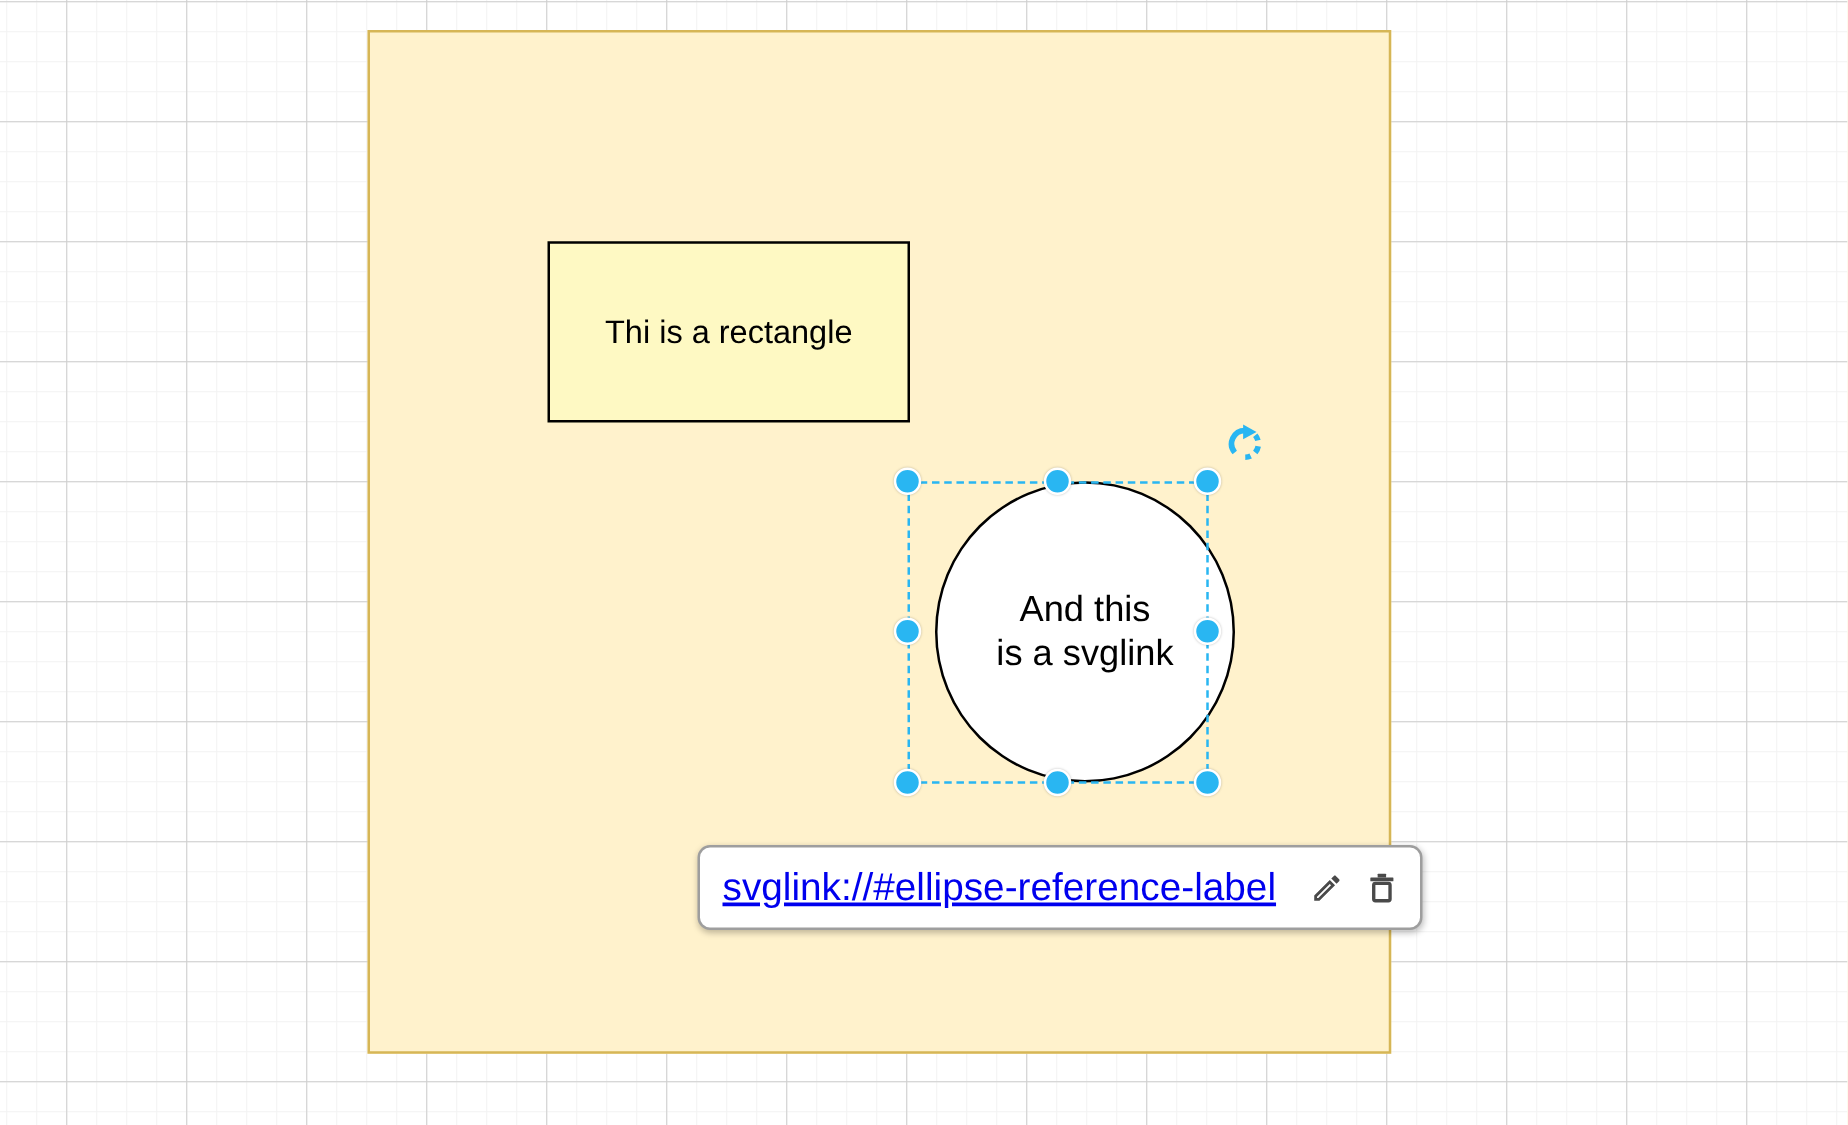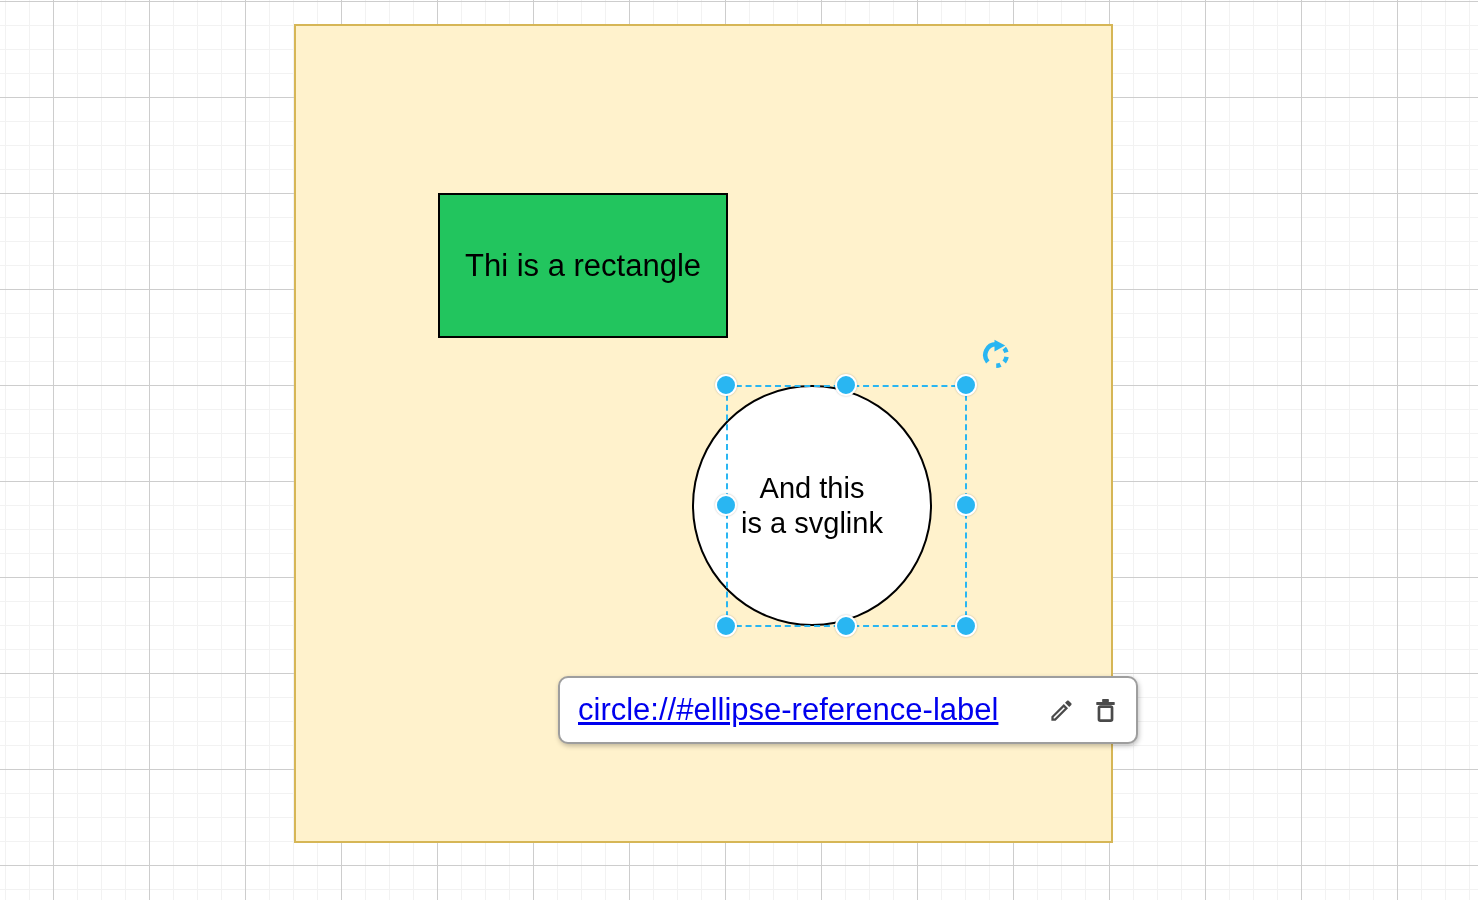--- a/index.html
+++ b/index.html
@@ -26,26 +26,26 @@
   
   .page {
     position: absolute; left: 294px; top: 24px; width: 819px; height: 819px;
     background: #FFF2CC;
     border: 2px solid #D6B656;
   }
 
   
   .shape-rect {
     position: absolute; left: 438px; top: 193px; width: 290px; height: 145px;
-    background: #22c55e; border: 2px solid #000000;
+    background: #fef9c3; border: 2px solid #000000;
     display: flex; align-items: center; justify-content: center;
-    font-size: 31px; color: #000000; white-space: nowrap;
+    font-size: 26px; color: #000000; white-space: nowrap;
   }
   .shape-ellipse {
-    position: absolute; left: 692px; top: 385px; width: 240px; height: 241px;
+    position: absolute; left: 748px; top: 385px; width: 240px; height: 241px;
     background: #ffffff; border: 2px solid #000000; border-radius: 50%;
     display: flex; flex-direction: column; align-items: center; justify-content: center;
     font-size: 29px; line-height: 35px; color: #000000; text-align: center;
   }
 
   
   .selection-outline {
     position: absolute; left: 726px; top: 385px; width: 241px; height: 242px;
     border: 2px dashed #29B6F2;
     pointer-events: none;
@@ -121,21 +121,21 @@
   <svg width="30" height="30" viewBox="0 0 28 28">
     <path d="M6.34 21.43 A10 10 0 0 1 14 5" fill="none" stroke="#29B6F2" stroke-width="4.2"></path>
     <path d="M12.6 0.6 L22.6 6.1 L12.6 11.6 Z" fill="#29B6F2"></path>
     <path d="M21.66 8.57 A10 10 0 0 1 23.66 12.41" fill="none" stroke="#29B6F2" stroke-width="4.2"></path>
     <path d="M23.85 16.74 A10 10 0 0 1 21.66 21.43" fill="none" stroke="#29B6F2" stroke-width="4.2"></path>
     <path d="M18.23 24.06 A10 10 0 0 1 14.2 25" fill="none" stroke="#29B6F2" stroke-width="4.2"></path>
   </svg>
 </div>
 
 <div class="link-popup">
-  <a href="svglink://#ellipse-reference-label">circle://#ellipse-reference-label</a>
+  <a href="svglink://#ellipse-reference-label">svglink://#ellipse-reference-label</a>
   <div class="popup-actions">
     <button class="icon-btn">
       <svg width="27" height="27" viewBox="0 0 24 24">
         <path fill="#4A4A4A" d="M14.06 9.02l.92.92L5.92 19H5v-.92l9.06-9.06M17.66 3c-.25 0-.51.1-.7.29l-1.83 1.83 3.75 3.75 1.83-1.83c.39-.39.39-1.02 0-1.41l-2.34-2.34c-.2-.2-.45-.29-.71-.29zm-3.6 3.19L3 17.25V21h3.75L17.81 9.94l-3.75-3.75z"></path>
       </svg>
     </button>
     <button class="icon-btn">
       <svg width="27" height="27" viewBox="0 0 24 24">
         <rect x="6.2" y="8.6" width="11.6" height="12.4" rx="1.2" fill="none" stroke="#4A4A4A" stroke-width="2.4"></rect>
         <rect x="3.8" y="4.4" width="16.4" height="2.7" rx="0.4" fill="#4A4A4A"></rect>

